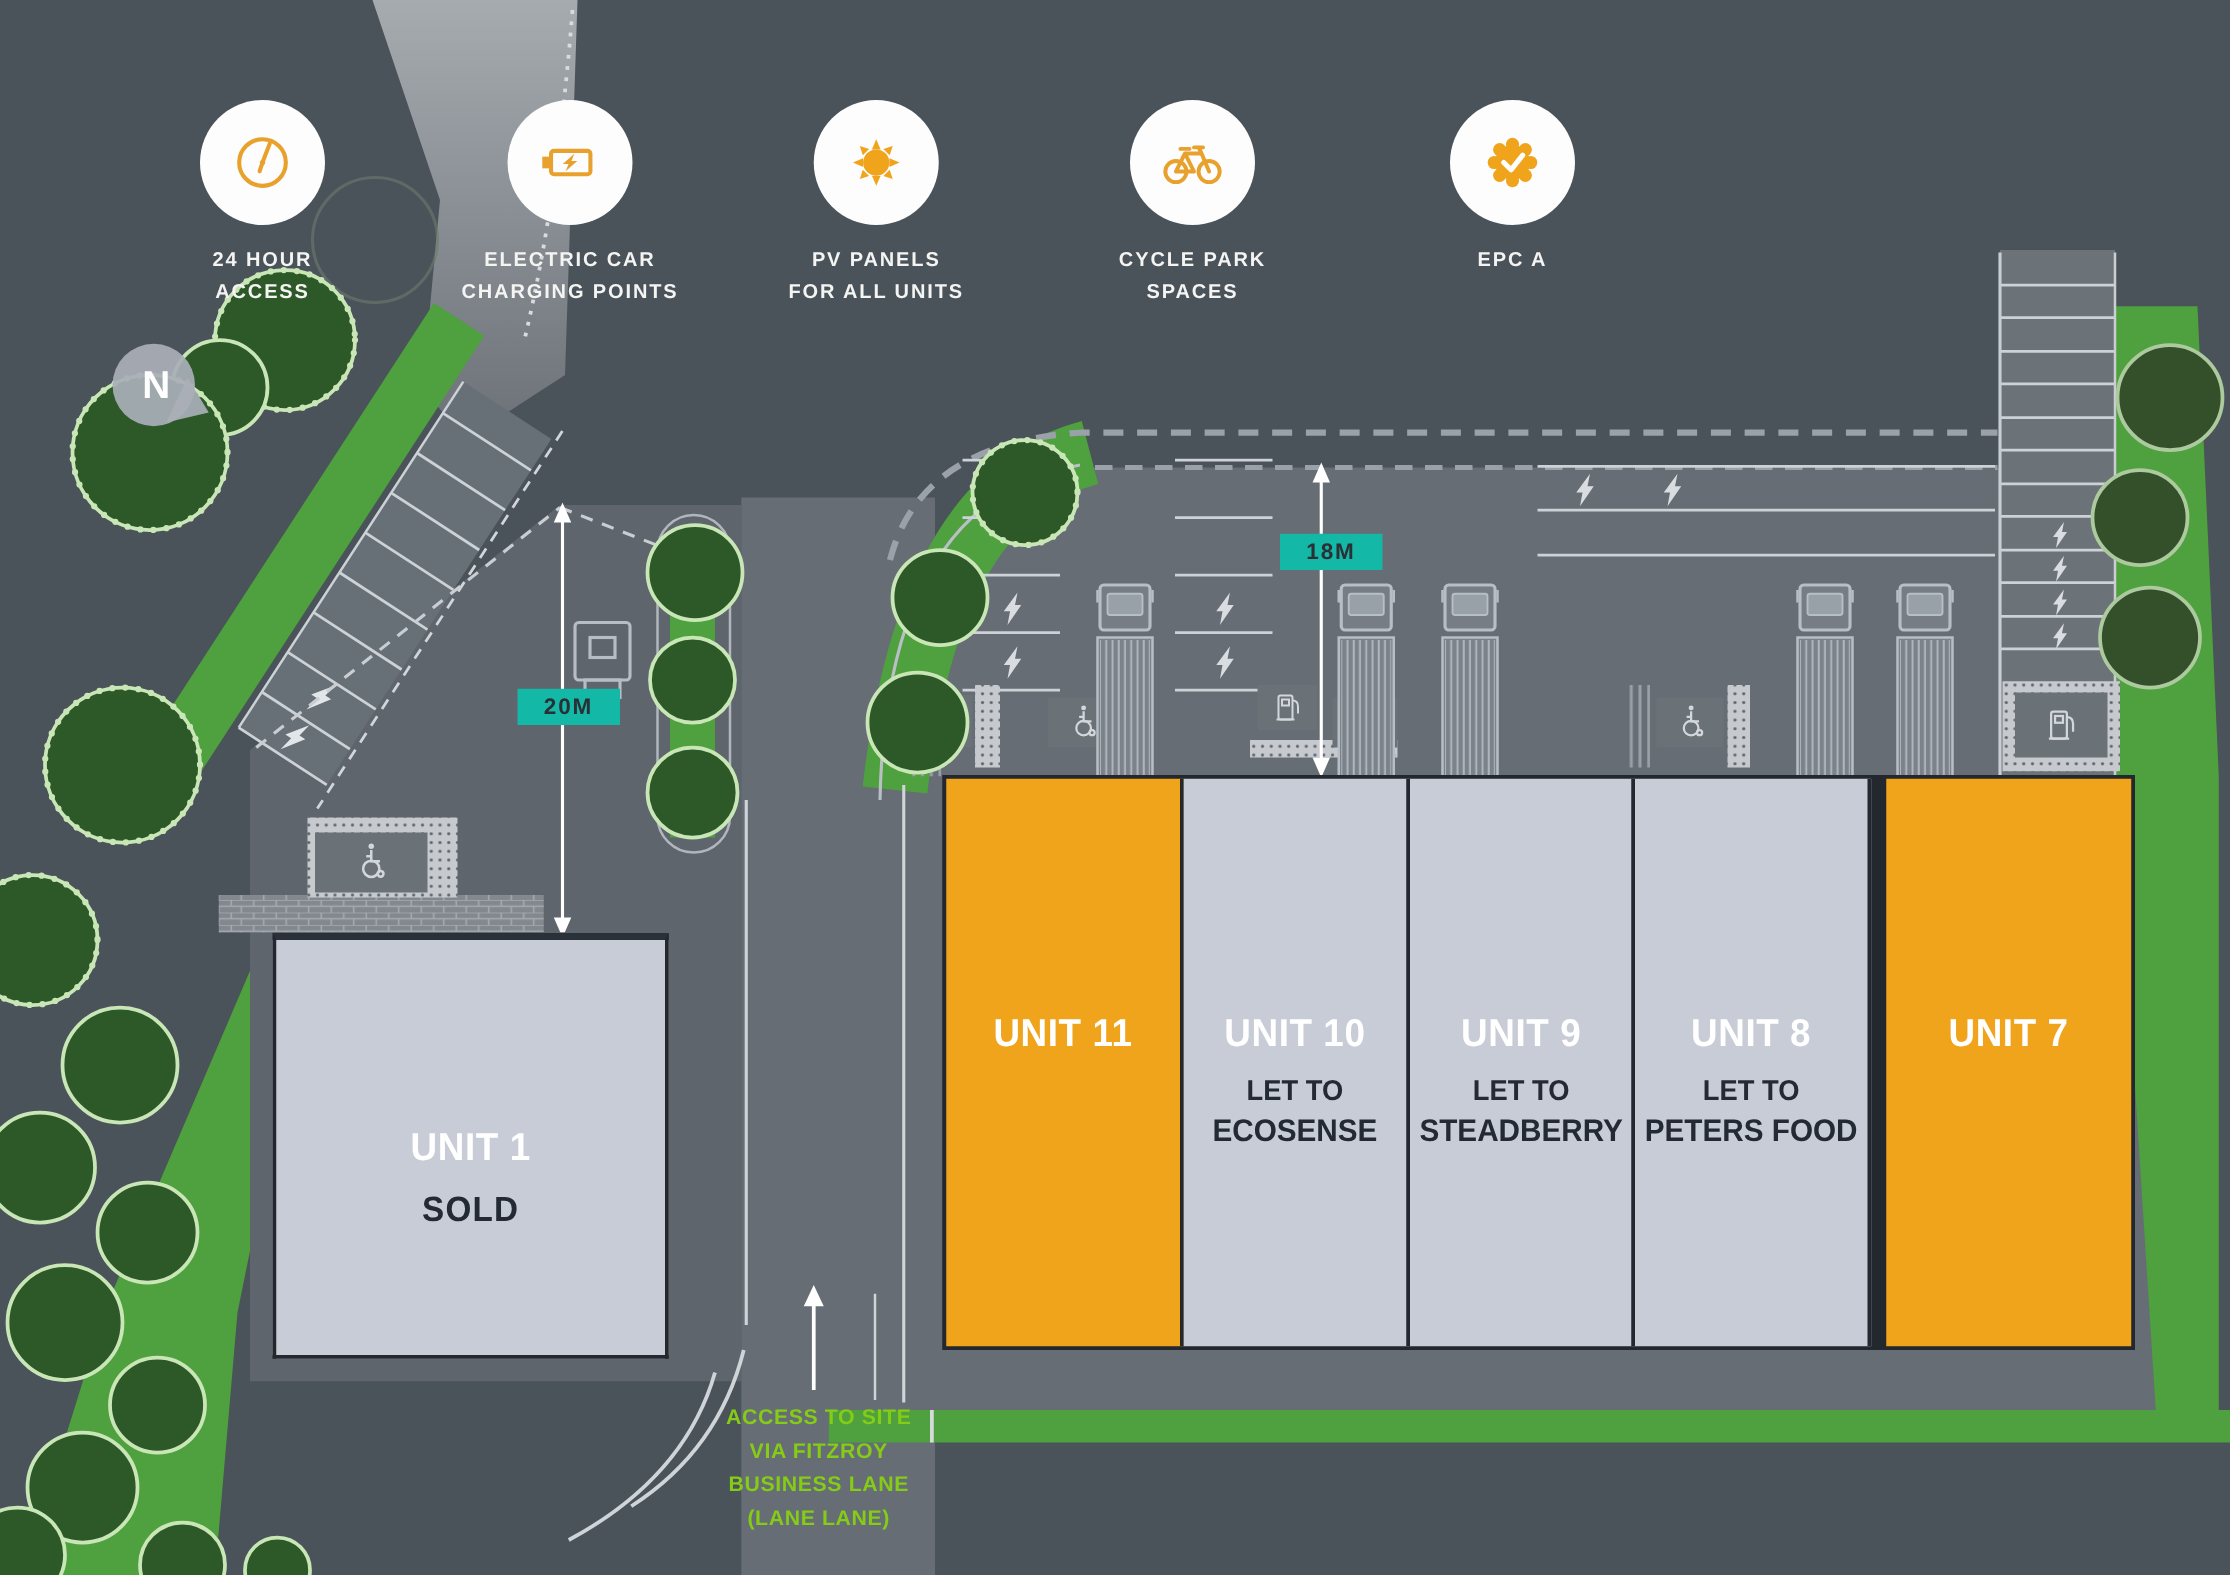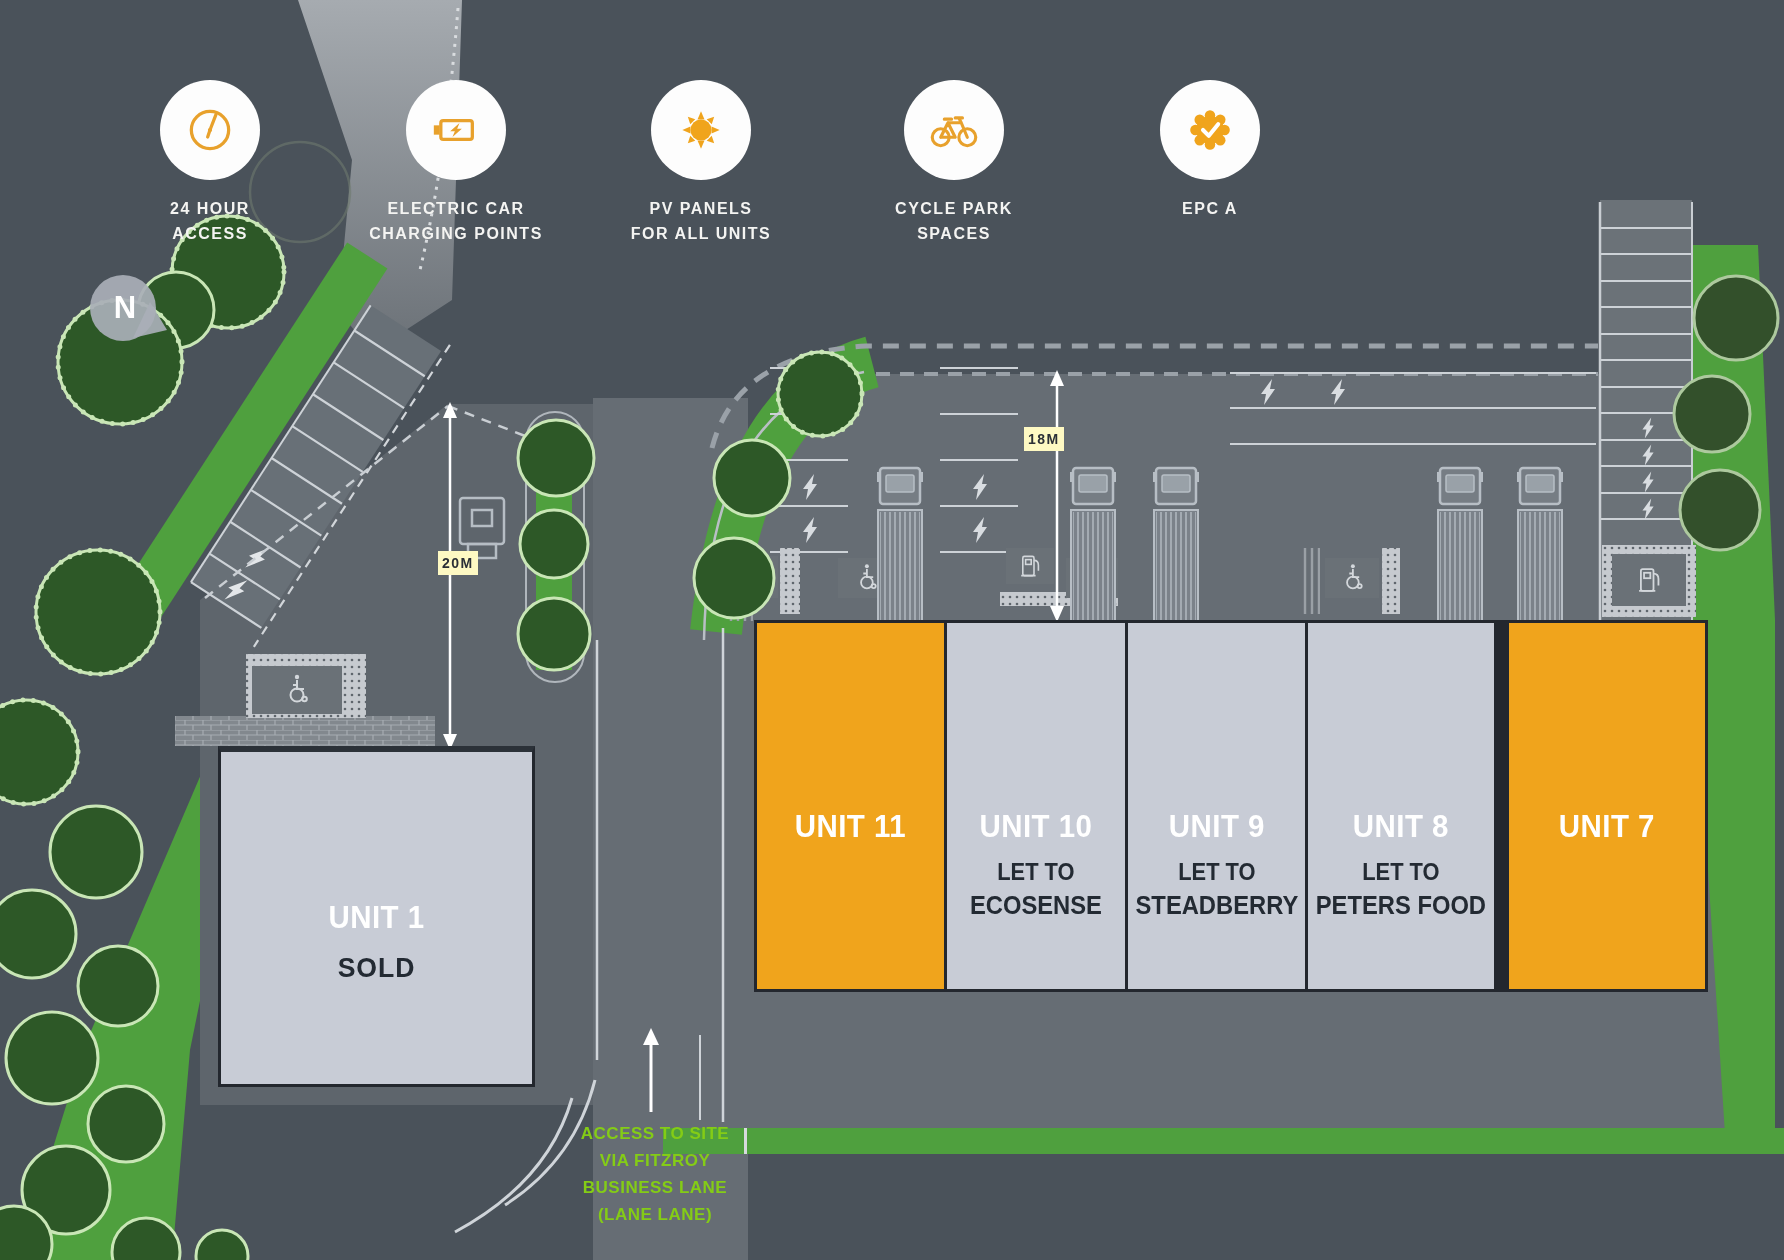--- a/index.html
+++ b/index.html
@@ -12,39 +12,39 @@
   #plan-svg{position:absolute;left:0;top:0;z-index:1;}
 
   
   .amenity{position:absolute;top:68px;width:260px;z-index:5;text-align:center;}
   .amenity .circle{width:100px;height:100px;margin:12px auto 0;background:#FDFDFD;border-radius:50%;
     display:flex;align-items:center;justify-content:center;}
   .amenity .lbl{margin-top:16px;color:#F4F4F2;font-weight:bold;font-size:16px;line-height:25px;
     letter-spacing:1.5px;text-transform:uppercase;}
 
   
-  #terrace{position:absolute;left:754px;top:620px;width:954px;height:372px;display:flex;
+  #terrace{position:absolute;left:754px;top:620px;width:954px;height:460px;display:flex;
     border:3px solid var(--dark);background:var(--dark);z-index:3;}
   .unit{position:relative;height:100%;border-right:3px solid var(--dark);}
   .unit:last-child{border-right:none;margin-left:12px;}
   .unit.avail{background:var(--orange);}
   .unit.let{background:var(--grey);}
   .unit-label{position:absolute;top:186px;left:0;width:100%;text-align:center;transform:scaleX(.95);}
   .unit-name{display:block;color:#FFFFFF;font-weight:bold;font-size:31px;letter-spacing:.5px;}
   .unit-let-line{display:block;margin-top:14px;color:#232A33;font-weight:bold;font-size:23px;}
   .unit-tenant{display:block;margin-top:5px;color:#232A33;font-weight:bold;font-size:25px;}
 
   #unit-1{position:absolute;left:218px;top:746px;width:317px;height:341px;background:var(--grey);
     border:3px solid var(--dark);border-top:6px solid #2B3138;z-index:3;}
   #unit-1 .unit-label{top:148px;}
   #unit-1 .unit-status{display:block;margin-top:16px;color:#232A33;font-weight:bold;font-size:28px;letter-spacing:1px;}
 
   
-  .dim-badge{position:absolute;background:#fef9c3;color:#2B2F36;font-weight:bold;font-size:14px;
-    letter-spacing:1.5px;padding:4px 4px;z-index:4;}
+  .dim-badge{position:absolute;background:#14b8a6;color:#2B2F36;font-weight:bold;font-size:18px;
+    letter-spacing:1.5px;padding:4px 21px;z-index:4;}
   #access-note{position:absolute;left:560px;top:1120px;width:190px;z-index:4;text-align:center;
     color:#84cc16;font-weight:bold;font-size:17px;line-height:27px;letter-spacing:.5px;}
   #north-label{position:absolute;left:103px;top:290px;width:44px;text-align:center;z-index:4;
     color:#FFFFFF;font-weight:bold;font-size:31px;}
 
   
   .tree{fill:#2D5827;stroke:#C9E6B6;stroke-width:3;}
   .tree-bead{fill:none;stroke:#C9E6B6;stroke-width:5;stroke-dasharray:0 10.5;stroke-linecap:round;}
   .tree-dark{fill:#33502B;stroke:#ADC99E;stroke-width:3;}
   .bayline{stroke:var(--line);stroke-width:2.2;}
@@ -427,21 +427,21 @@
       <span class="unit-tenant">PETERS FOOD</span>
     </div>
   </div>
   <div class="unit avail" style="width:197px">
     <div class="unit-label">
       <span class="unit-name">UNIT 7</span>
     </div>
   </div>
 </div>
 
-<div class="dim-badge" style="left:438px;top:551px">20M</div>
+<div class="dim-badge" style="left:414px;top:551px">20M</div>
 <div class="dim-badge" style="left:1024px;top:427px">18M</div>
 
 <div id="access-note">
   <div>ACCESS TO SITE</div>
   <div>VIA FITZROY</div>
   <div>BUSINESS LANE</div>
   <div>(LANE LANE)</div>
 </div>
 
 <div id="north-label">N</div>

